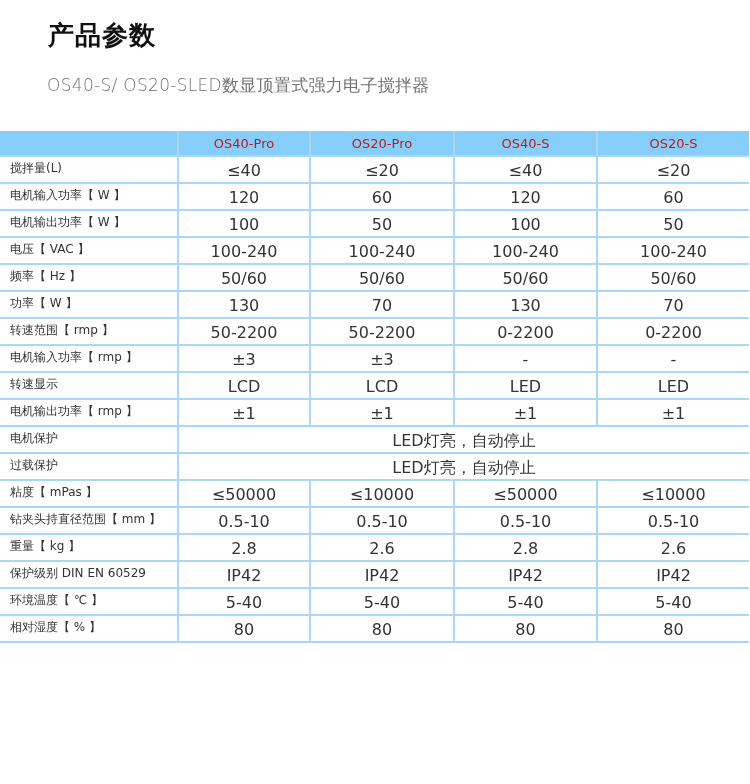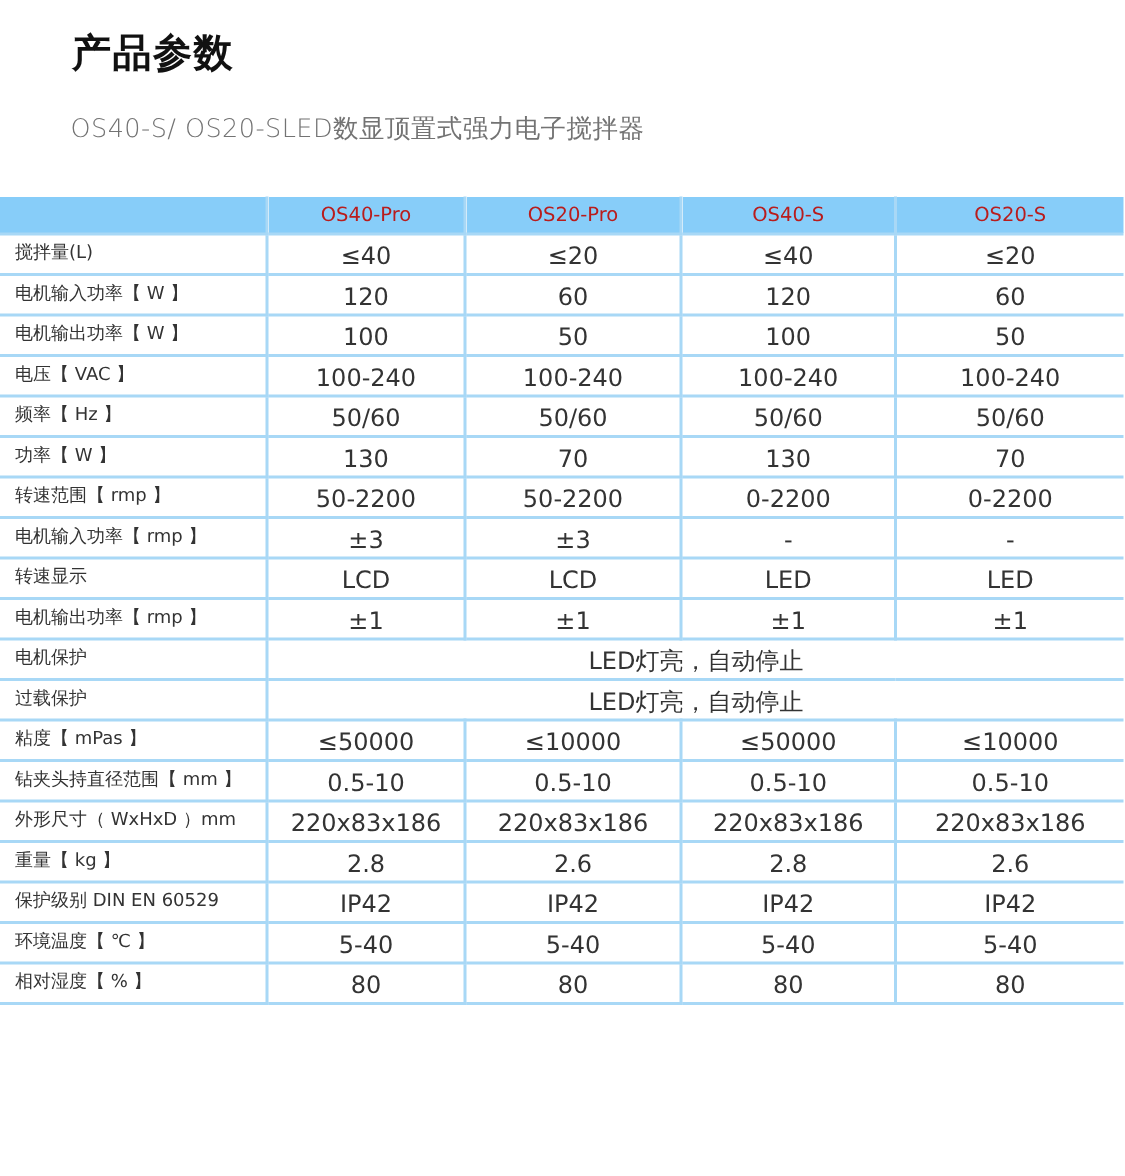--- a/index.html
+++ b/index.html
@@ -134,27 +134,20 @@
         <td class="val">≤10000</td>
       </tr>
       <tr>
         <td class="label">钻夹头持直径范围【 mm 】</td>
         <td class="val">0.5-10</td>
         <td class="val">0.5-10</td>
         <td class="val">0.5-10</td>
         <td class="val">0.5-10</td>
       </tr>
       <tr>
-        <td class="label">外形尺寸（ WxHxD ）mm</td>
-        <td class="val">220x83x186</td>
-        <td class="val">220x83x186</td>
-        <td class="val">220x83x186</td>
-        <td class="val">220x83x186</td>
-      </tr>
-      <tr>
         <td class="label">重量【 kg 】</td>
         <td class="val">2.8</td>
         <td class="val">2.6</td>
         <td class="val">2.8</td>
         <td class="val">2.6</td>
       </tr>
       <tr>
         <td class="label">保护级别  DIN EN 60529</td>
         <td class="val">IP42</td>
         <td class="val">IP42</td>

